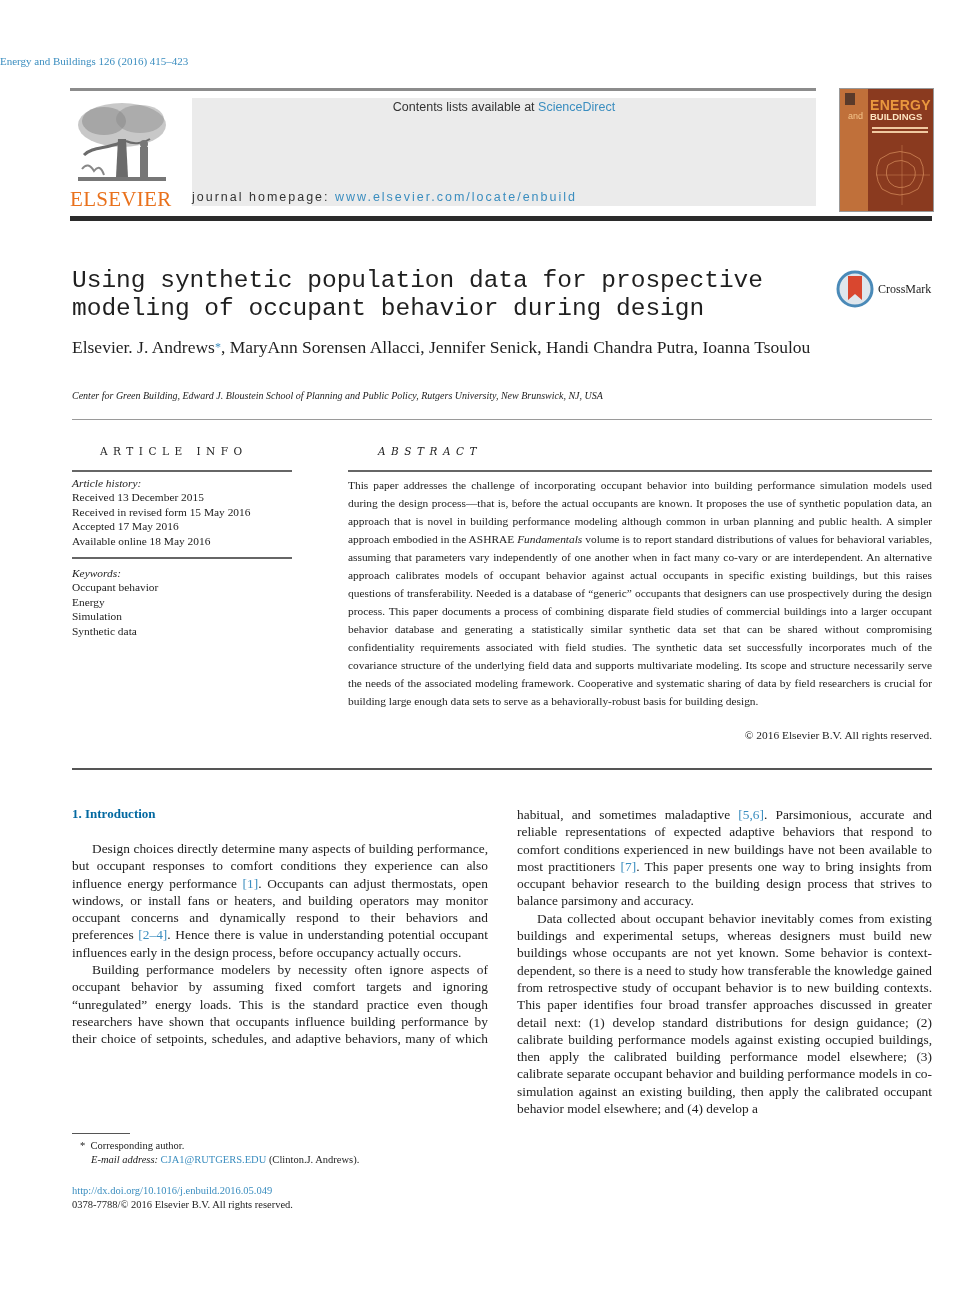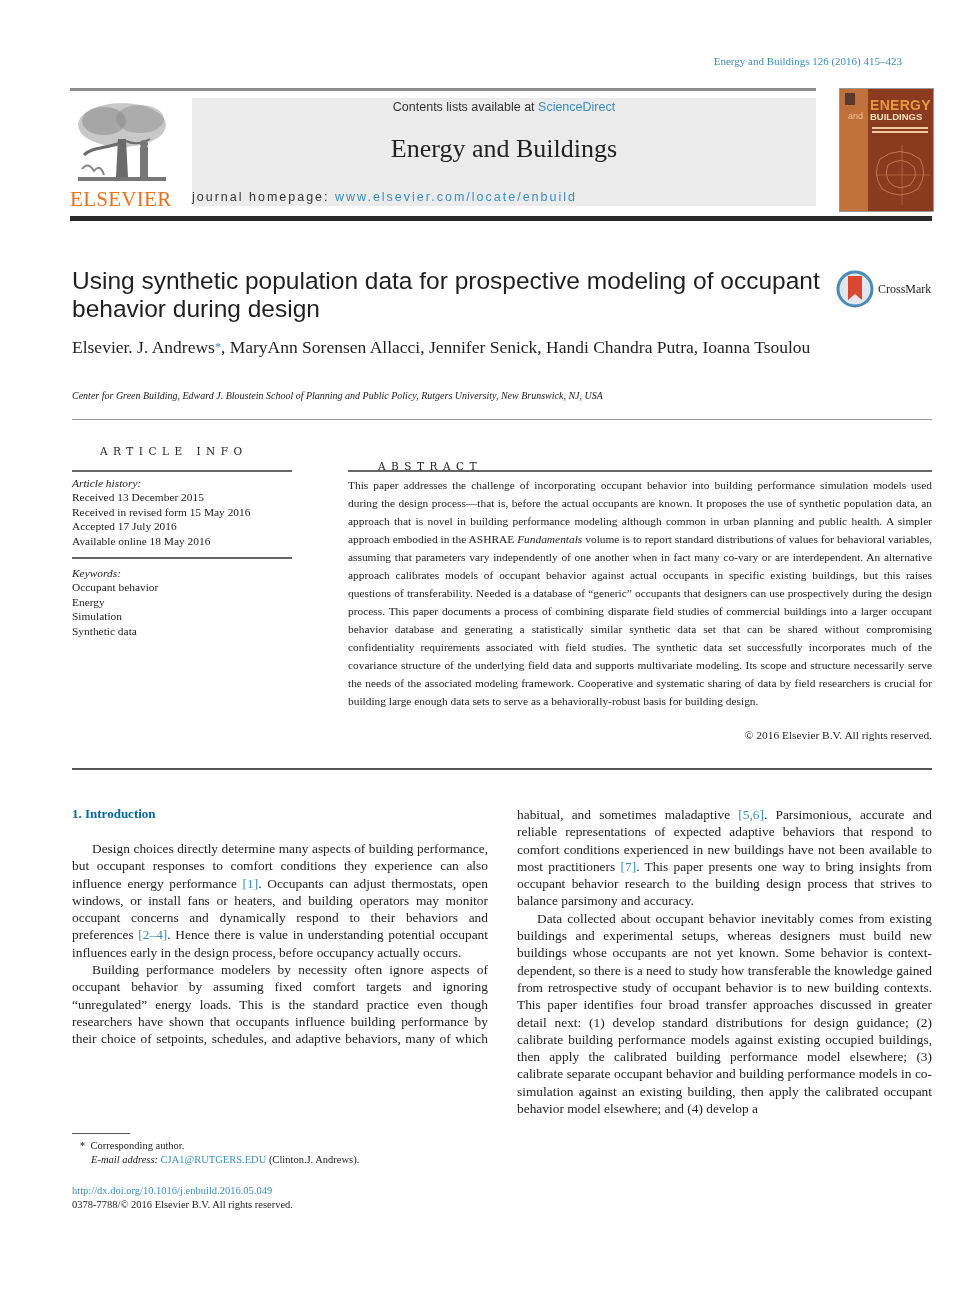--- a/index.html
+++ b/index.html
@@ -2,21 +2,21 @@
 <html><head>
 <meta charset="utf-8">
 <style>
   html, body { margin:0; padding:0; background:#fff; }
   body { width:980px; height:1303px; position:relative; overflow:hidden;
          font-family:"DejaVu Serif","Liberation Serif",serif; color:#231f20; }
   a, .link { color:#3a8dbf; text-decoration:none; }
   .abs { position:absolute; }
 
   
-  .citation { left:0; width:902px; top:55px; text-align:right; font-size:11px;
+  .citation { left:0; width:902px; top:55px; text-align:left; font-size:11px;
               font-family:"Liberation Serif",serif; color:#3a8dbf; }
   .logo-box { left:70px; top:95px; width:105px; height:115px; }
   .tree { position:absolute; left:4px; top:4px; width:96px; height:86px; }
   .elsevier-word { position:absolute; left:0; top:92px; width:105px; text-align:left;
                    font-family:"Liberation Serif",serif; font-size:21px; color:#e9711c; letter-spacing:0.3px; }
   .top-rule { left:70px; top:88px; width:746px; height:3px; background:#8c8c8c; }
   .banner { left:192px; top:98px; width:624px; height:108px; background:#ebebeb; }
   .contents-line { position:absolute; left:0; top:2px; width:100%; text-align:center;
                    font-family:"Liberation Sans",sans-serif; font-size:12.5px; color:#333; }
   .journal-title { position:absolute; left:0; top:36px; width:100%; text-align:center;
@@ -29,21 +29,21 @@
                font-size:14px; color:#e9973e; letter-spacing:0.3px; }
   .cover .t0 { position:absolute; left:8px; top:22px; font-family:"Liberation Sans",sans-serif; font-size:9px; color:#f4c48a; }
   .cover .t2 { position:absolute; left:30px; top:22px; font-family:"Liberation Sans",sans-serif; font-weight:bold;
                font-size:9.5px; color:#fde3c0;text-align:right; }
   .cover .lines { position:absolute; left:32px; top:38px; width:56px; height:2px; background:#f0c9a0; box-shadow:0 4px 0 #f0c9a0; }
   .cover .emb { position:absolute; left:5px; top:4px; width:10px; height:12px; background:#5a3a2a; }
   .cover svg { position:absolute; left:0; top:0; }
   .thick-rule { left:70px; top:216px; width:862px; height:5px; background:#2b2b2b; }
 
   
-  .paper-title { left:72px; top:267px; width:755px; font-family:Liberation Sans, sans-serif; font-size:24.5px; line-height:28px; color:#1f1f1f; }
+  .paper-title { left:72px; top:267px; width:755px; font-family:Liberation Mono, monospace; font-size:24.5px; line-height:28px; color:#1f1f1f; }
   .crossmark { left:836px; top:270px; width:100px; height:38px; }
   .crossmark-word { position:absolute; left:42px; top:12px; font-family:"Liberation Serif",serif; font-size:12px; color:#222; }
   .authors { left:72px; top:337px; width:760px; font-family:"Liberation Serif",serif; font-size:17.5px; line-height:21px; color:#1f1f1f; }
   .authors .star { color:#3a8dbf; font-size:12px; vertical-align:top; }
   .affil { left:72px; top:390px; font-family:"Liberation Serif",serif; font-style:italic; font-size:10px; color:#222; }
   .rule-thin { height:1px; background:#9a9a9a; }
 
   
   .section-cap { font-family:"DejaVu Serif",serif; font-size:10.5px; letter-spacing:5.5px; color:#222;margin-left:28px; }
   .info-col { left:72px; width:220px; font-family:"Liberation Serif",serif; font-size:11.4px; line-height:14.4px; color:#222; }
@@ -87,21 +87,20 @@
     <rect x="4" y="78" width="88" height="4" fill="#777"></rect>
     <path d="M8 70 Q14 62 20 72 Q26 64 30 76" stroke="#888" stroke-width="2" fill="none"></path>
   </svg>
   <div class="elsevier-word">ELSEVIER</div>
 </div>
 
 <div class="abs banner">
   <div class="contents-line">
     <span>Contents lists available at </span><a class="link">ScienceDirect</a>
   </div>
-  <div class="journal-title">Energy and Buildings</div>
   <div class="homepage-line">
     <span>journal homepage: </span><a class="link">www.elsevier.com/locate/enbuild</a>
   </div>
 </div>
 
 <div class="abs cover">
   <div class="dark"></div>
   <div class="emb"></div>
   <div class="t1">ENERGY</div>
   <div class="t0">and</div>
@@ -135,35 +134,35 @@
 
 <div class="abs rule-thin" style="left:72px; top:419px; width:860px;"></div>
 
 <div class="abs section-cap" style="left:72px; top:445px;">ARTICLE INFO</div>
 <div class="abs rule-thin" style="left:72px; top:470px; width:220px; height:1.5px; background:#666;"></div>
 
 <div class="abs info-col" style="top:476px;">
   <div class="lbl">Article history:</div>
   <div>Received 13 December 2015</div>
   <div>Received in revised form 15 May 2016</div>
-  <div>Accepted 17 July 2016</div>
+  <div>Accepted 17 May 2016</div>
   <div>Available online 18 May 2016</div>
 </div>
 
 <div class="abs rule-thin" style="left:72px; top:557px; width:220px; height:1.5px; background:#666;"></div>
 
 <div class="abs info-col" style="top:566px;">
   <div class="lbl">Keywords:</div>
   <div>Occupant behavior</div>
   <div>Energy</div>
   <div>Simulation</div>
   <div>Synthetic data</div>
 </div>
 
-<div class="abs section-cap" style="left:350px; top:460px;">ABSTRACT</div>
+<div class="abs section-cap" style="left:350px; top:445px;font-style:italic;">ABSTRACT</div>
 <div class="abs rule-thin" style="left:348px; top:470px; width:584px; height:1.5px; background:#666;"></div>
 
 <div class="abs abstract-text"><span>This paper addresses the challenge of incorporating occupant behavior into building performance simulation models used during the design process—that is, before the actual occupants are known. It proposes the use of synthetic population data, an approach that is novel in building performance modeling although common in urban planning and public health. A simpler approach embodied in the ASHRAE </span><i>Fundamentals</i><span> volume is to report standard distributions of values for behavioral variables, assuming that parameters vary independently of one another when in fact many co-vary or are interdependent. An alternative approach calibrates models of occupant behavior against actual occupants in specific existing buildings, but this raises questions of transferability. Needed is a database of “generic” occupants that designers can use prospectively during the design process. This paper documents a process of combining disparate field studies of commercial buildings into a larger occupant behavior database and generating a statistically similar synthetic data set that can be shared without compromising confidentiality requirements associated with field studies. The synthetic data set successfully incorporates much of the covariance structure of the underlying field data and supports multivariate modeling. Its scope and structure necessarily serve the needs of the associated modeling framework. Cooperative and systematic sharing of data by field researchers is crucial for building large enough data sets to serve as a behaviorally-robust basis for building design.</span></div>
 
 <div class="abs copyright">© 2016 Elsevier B.V. All rights reserved.</div>
 
 <div class="abs rule-thin" style="left:72px; top:768px; width:860px; height:1.5px; background:#555;"></div>
 
 <div class="abs sec-head">1.  Introduction</div>
 

